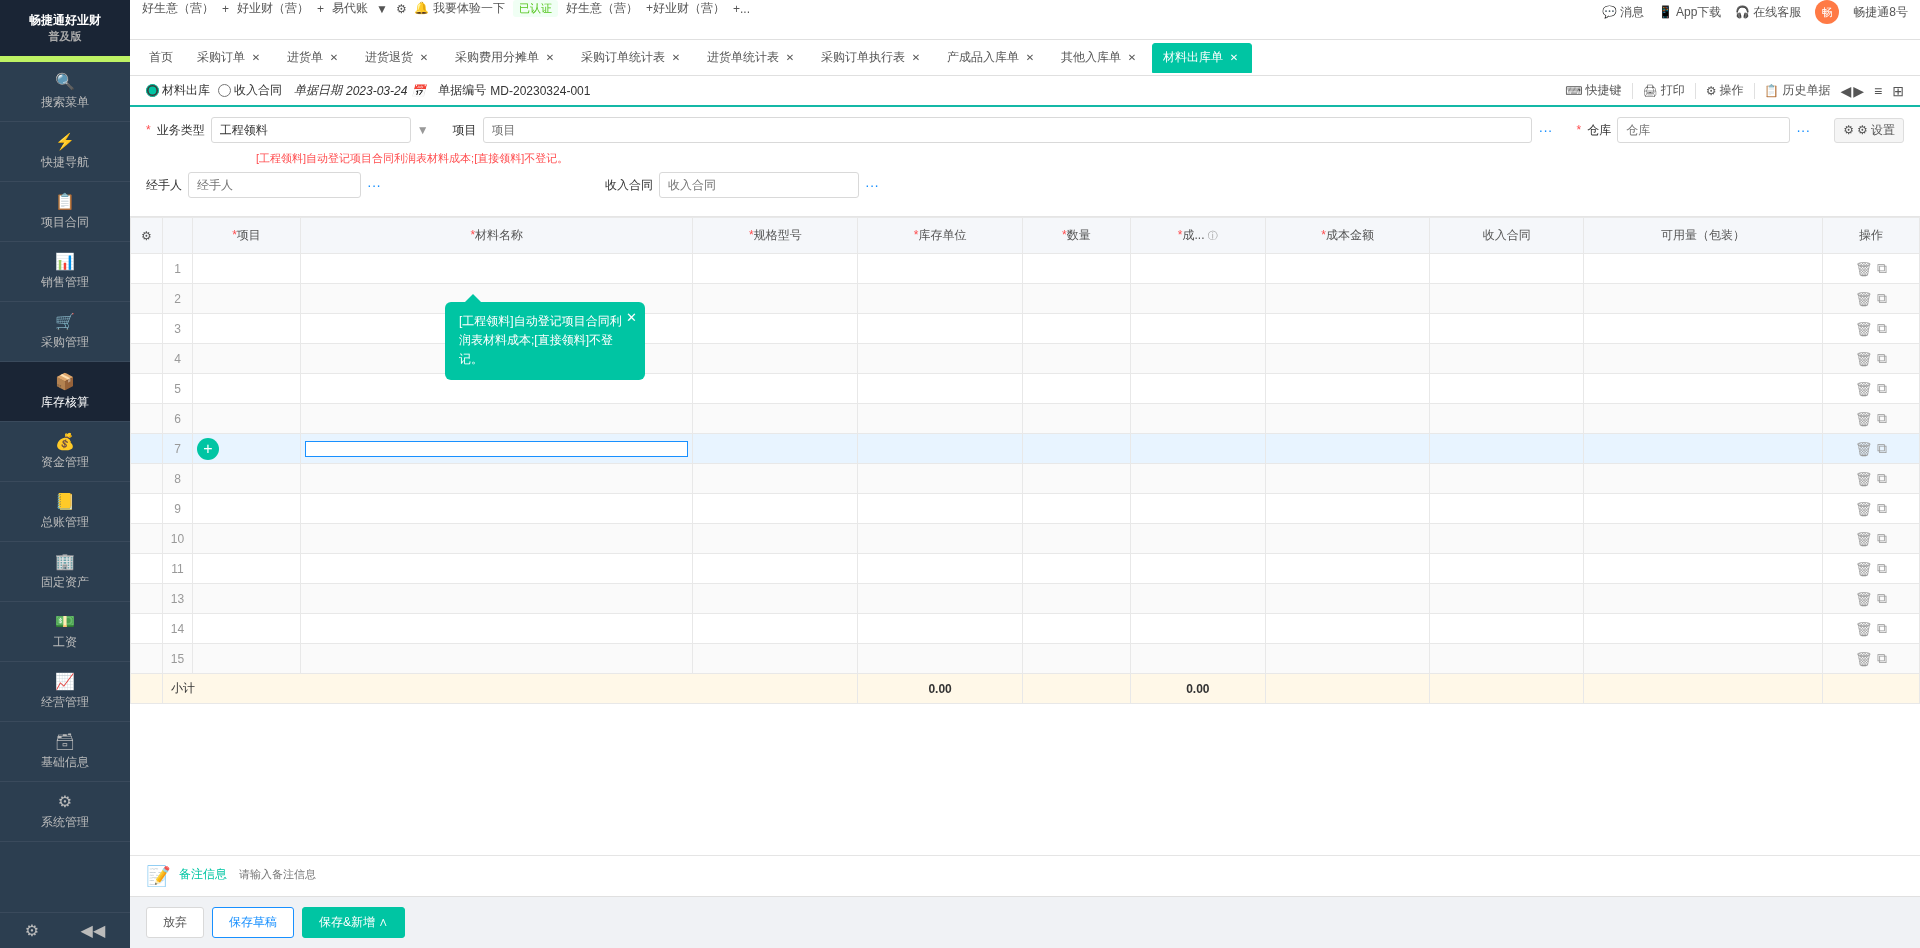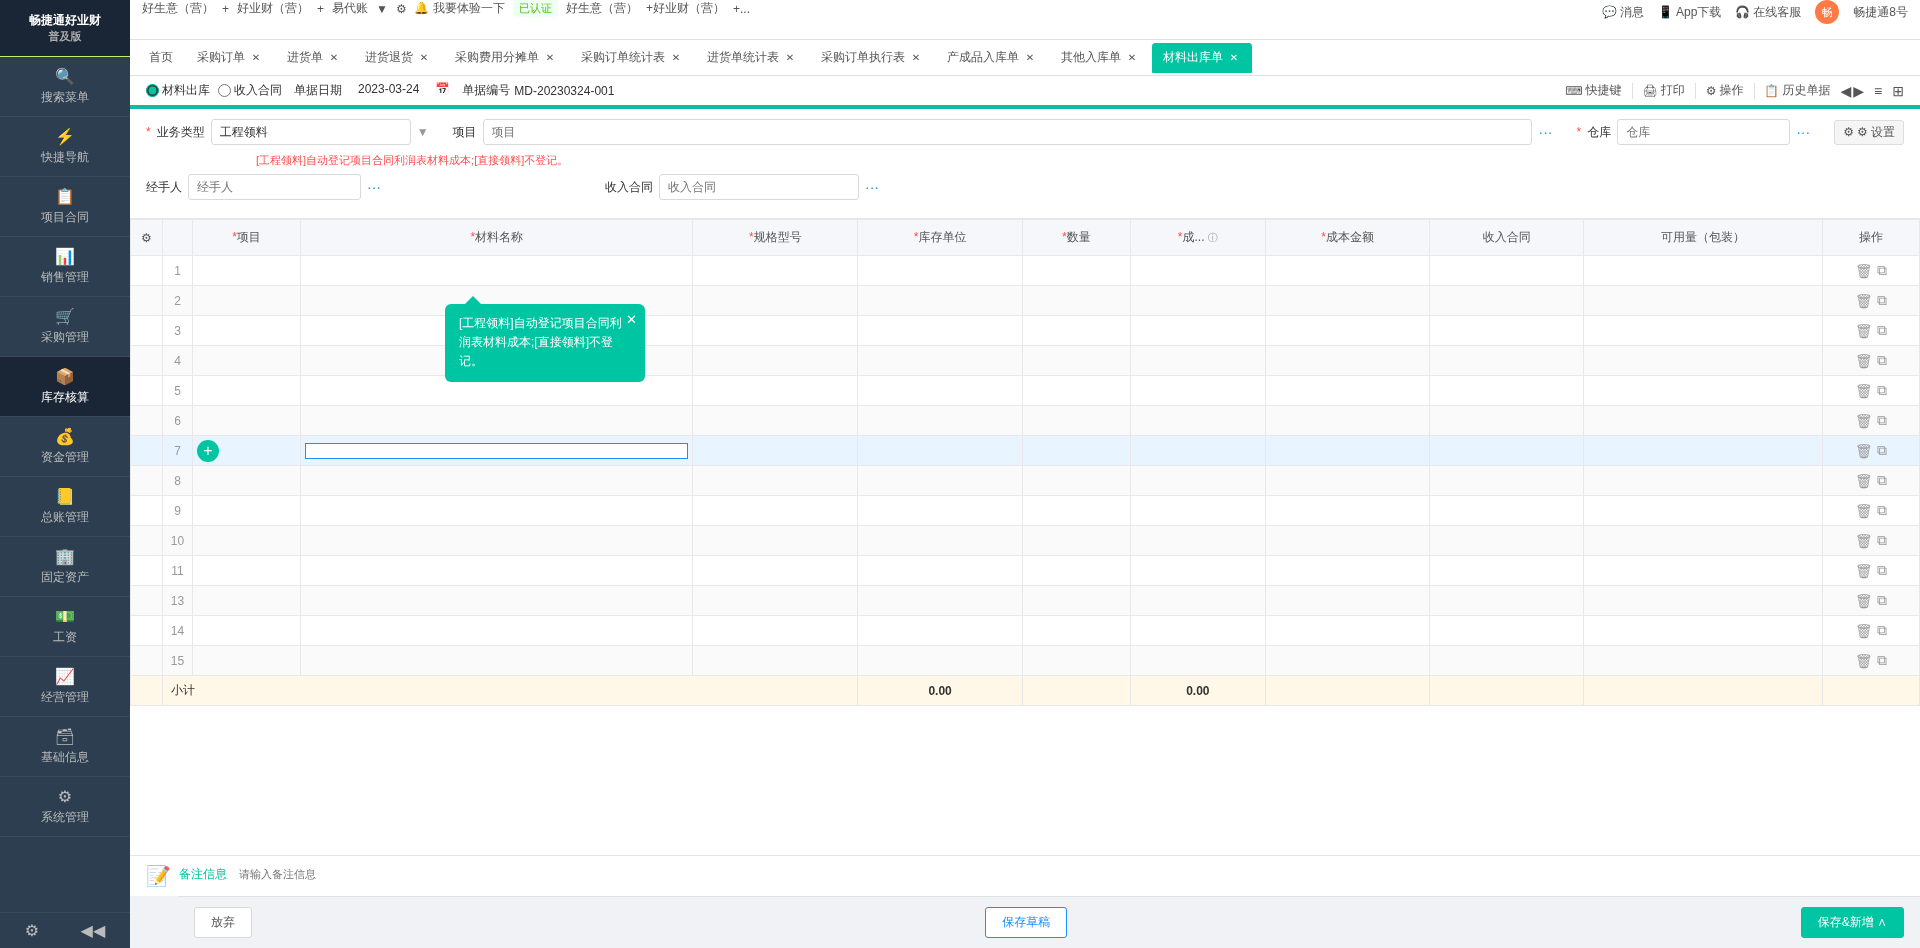--- a/index.html
+++ b/index.html
@@ -15,21 +15,21 @@
       flex-shrink: 0;
       height: 948px;
     }
     .sidebar-logo {
       padding: 12px 8px;
       background: #1a2535;
       color: #fff;
       font-size: 13px;
       font-weight: bold;
       line-height: 1.4;
-      border-bottom: 1px solid #bef264;
+      border-bottom: 6px solid #bef264;
       text-align: center;
     }
     .sidebar-logo .sub { font-size: 11px; color: #aaa; }
     .sidebar-menu-item {
       display: flex;
       flex-direction: column;
       align-items: center;
       padding: 10px 4px;
       cursor: pointer;
       color: #bbb;
@@ -102,33 +102,33 @@
     }
     .tab-item.active {
       background: #00c5a3;
       color: #fff;
       border-color: #00c5a3;
     }
 
     
     .toolbar {
       background: #fff;
-      border-bottom: 4px solid #14b8a6;
+      border-bottom: 2px solid #14b8a6;
       padding: 6px 16px;
       display: flex;
       align-items: center;
       justify-content: space-between;
     }
     .toolbar-left { display: flex; align-items: center; gap: 12px; }
     .toolbar-right { display: flex; align-items: center; gap: 10px; font-size: 12px; color: #555; }
     .toolbar-right .tool-btn { cursor: pointer; display: flex; align-items: center; gap: 3px; color: #555; }
     .radio-group { display: flex; align-items: center; gap: 8px; }
     .radio-label { display: flex; align-items: center; gap: 3px; cursor: pointer; color: #333; }
     .radio-label input { accent-color: #00c5a3; }
-    .date-field { display: flex; align-items: flex-start; gap: 16px; color: #333; }
+    .date-field { display: flex; align-items: center; gap: 4px; color: #333; font-style: italic; }
     .doc-num { display: flex; align-items: center; gap: 4px; color: #333; }
     .settings-btn { background: #f5f5f5; border: 1px solid #ddd; border-radius: 3px; padding: 3px 8px; cursor: pointer; color: #555; display: flex; align-items: center; gap: 3px; }
 
     
     .form-area {
       background: #fff;
       padding: 10px 16px;
       border-bottom: 1px solid #e5e5e5;
     }
     .form-row { display: flex; align-items: center; gap: 24px; margin-bottom: 8px; }
@@ -218,24 +218,23 @@
       color: #999;
       font-size: 11px;
       padding: 4px;
     }
 
     
     .action-bar {
       background: #f0f2f5;
       padding: 10px 16px;
       display: flex;
-      justify-content: space-between;
-      gap: 24px;
+      justify-content: flex-start;
+      gap: 8px;
       border-top: 1px solid #e0e0e0;
-      margin-left: 48px;
     }
     .btn { padding: 6px 16px; border-radius: 3px; cursor: pointer; font-size: 12px; border: 1px solid #d9d9d9; }
     .btn-default { background: #fff; color: #555; }
     .btn-draft { background: #fff; color: #1890ff; border-color: #1890ff; }
     .btn-primary { background: #00c5a3; color: #fff; border-color: #00c5a3; display: flex; align-items: center; gap: 4px; }
 
     
     .tooltip-popup {
       position: absolute;
       background: #00c5a3;

